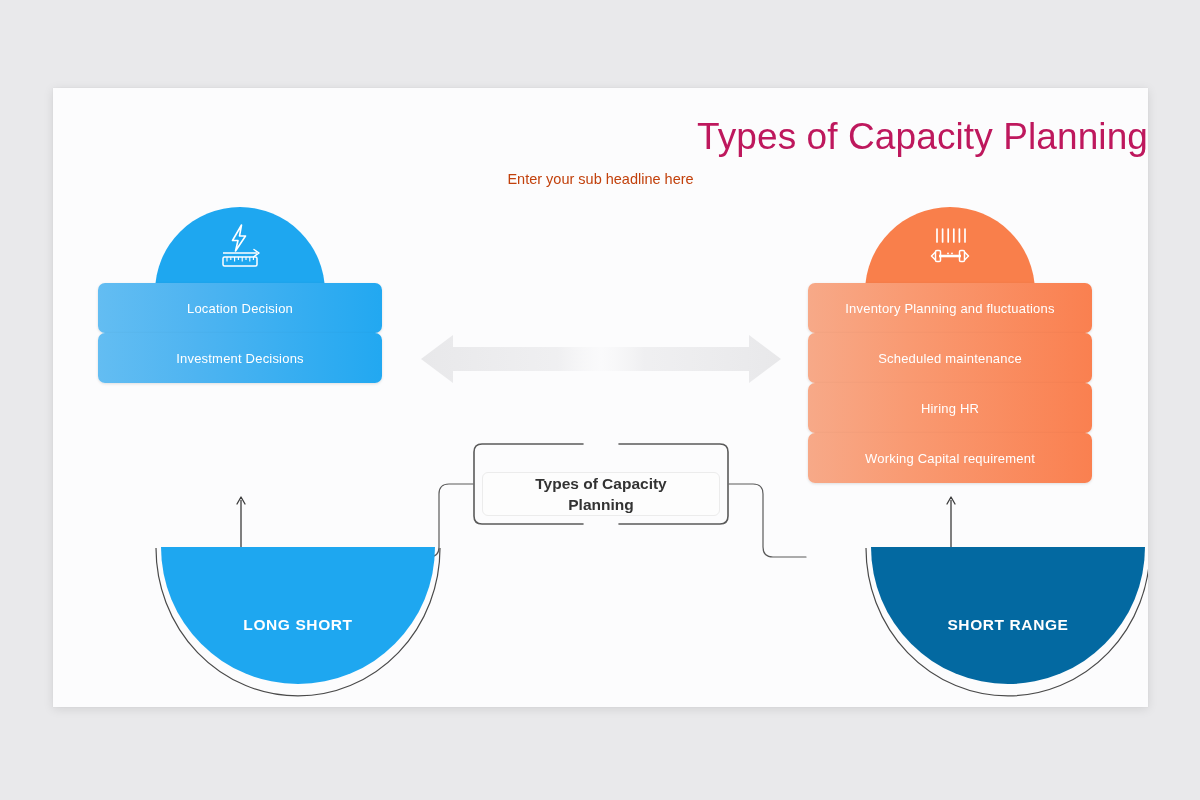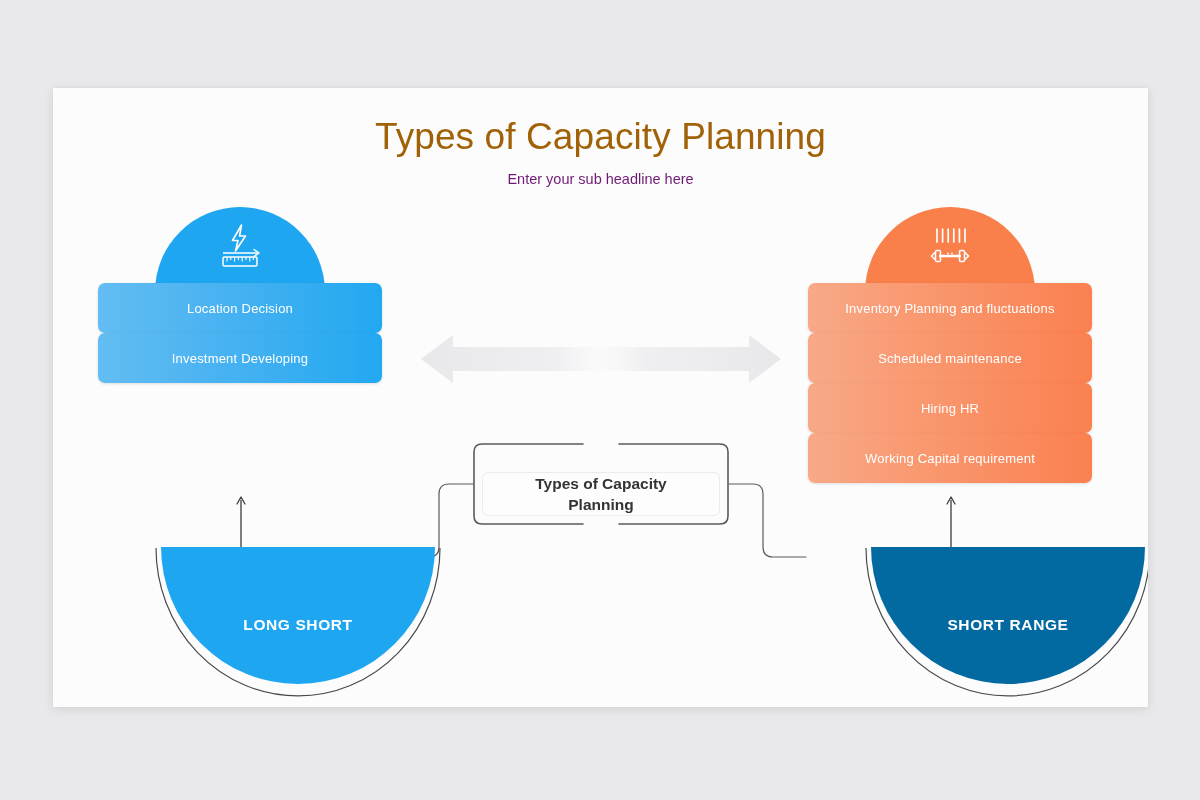--- a/index.html
+++ b/index.html
@@ -26,36 +26,36 @@
     box-shadow: 0 2px 10px rgba(0,0,0,0.10), 0 0 1px rgba(0,0,0,0.08);
     overflow: hidden;
   }
 
   
   #page-title {
     position: absolute;
     left: 0;
     top: 28px;
     width: 100%;
-    text-align: center;
+    text-align: right;
     font-size: 37px;
     font-weight: 400;
-    color: #a16207;
+    color: #be185d;
     letter-spacing: 0.1px;
     white-space: nowrap;
   }
   #page-subtitle {
     position: absolute;
     left: 0;
     top: 83px;
     width: 100%;
     text-align: center;
     font-size: 14.5px;
     font-weight: 400;
-    color: #701a75;
+    color: #c2410c;
     white-space: nowrap;
   }
 
   
   #center-arrow {
     position: absolute;
     left: 368px;
     top: 243px;
     width: 360px;
     height: 56px;
@@ -260,21 +260,21 @@
         <line x1="35.8" y1="34" x2="35.8" y2="38.5" stroke="#ffffff" stroke-width="1.1"></line>
         <line x1="39.4" y1="34" x2="39.4" y2="37" stroke="#ffffff" stroke-width="1.1"></line>
       </svg>
     </div>
 
     <div class="bar-stack">
       <div class="bar">
         <span>Location Decision</span>
       </div>
       <div class="bar">
-        <span>Investment Developing</span>
+        <span>Investment Decisions</span>
       </div>
     </div>
 
     <svg class="up-arrow" viewBox="0 0 14 56">
       <line x1="7" y1="56" x2="7" y2="6" stroke="#3c3c3c" stroke-width="1.3"></line>
       <path d="M 3 10 L 7 3 L 11 10" fill="none" stroke="#3c3c3c" stroke-width="1.3" stroke-linecap="round" stroke-linejoin="round"></path>
     </svg>
 
     <div class="semicircle-wrap">
       <svg class="semicircle-outline" viewBox="0 0 286 156">

